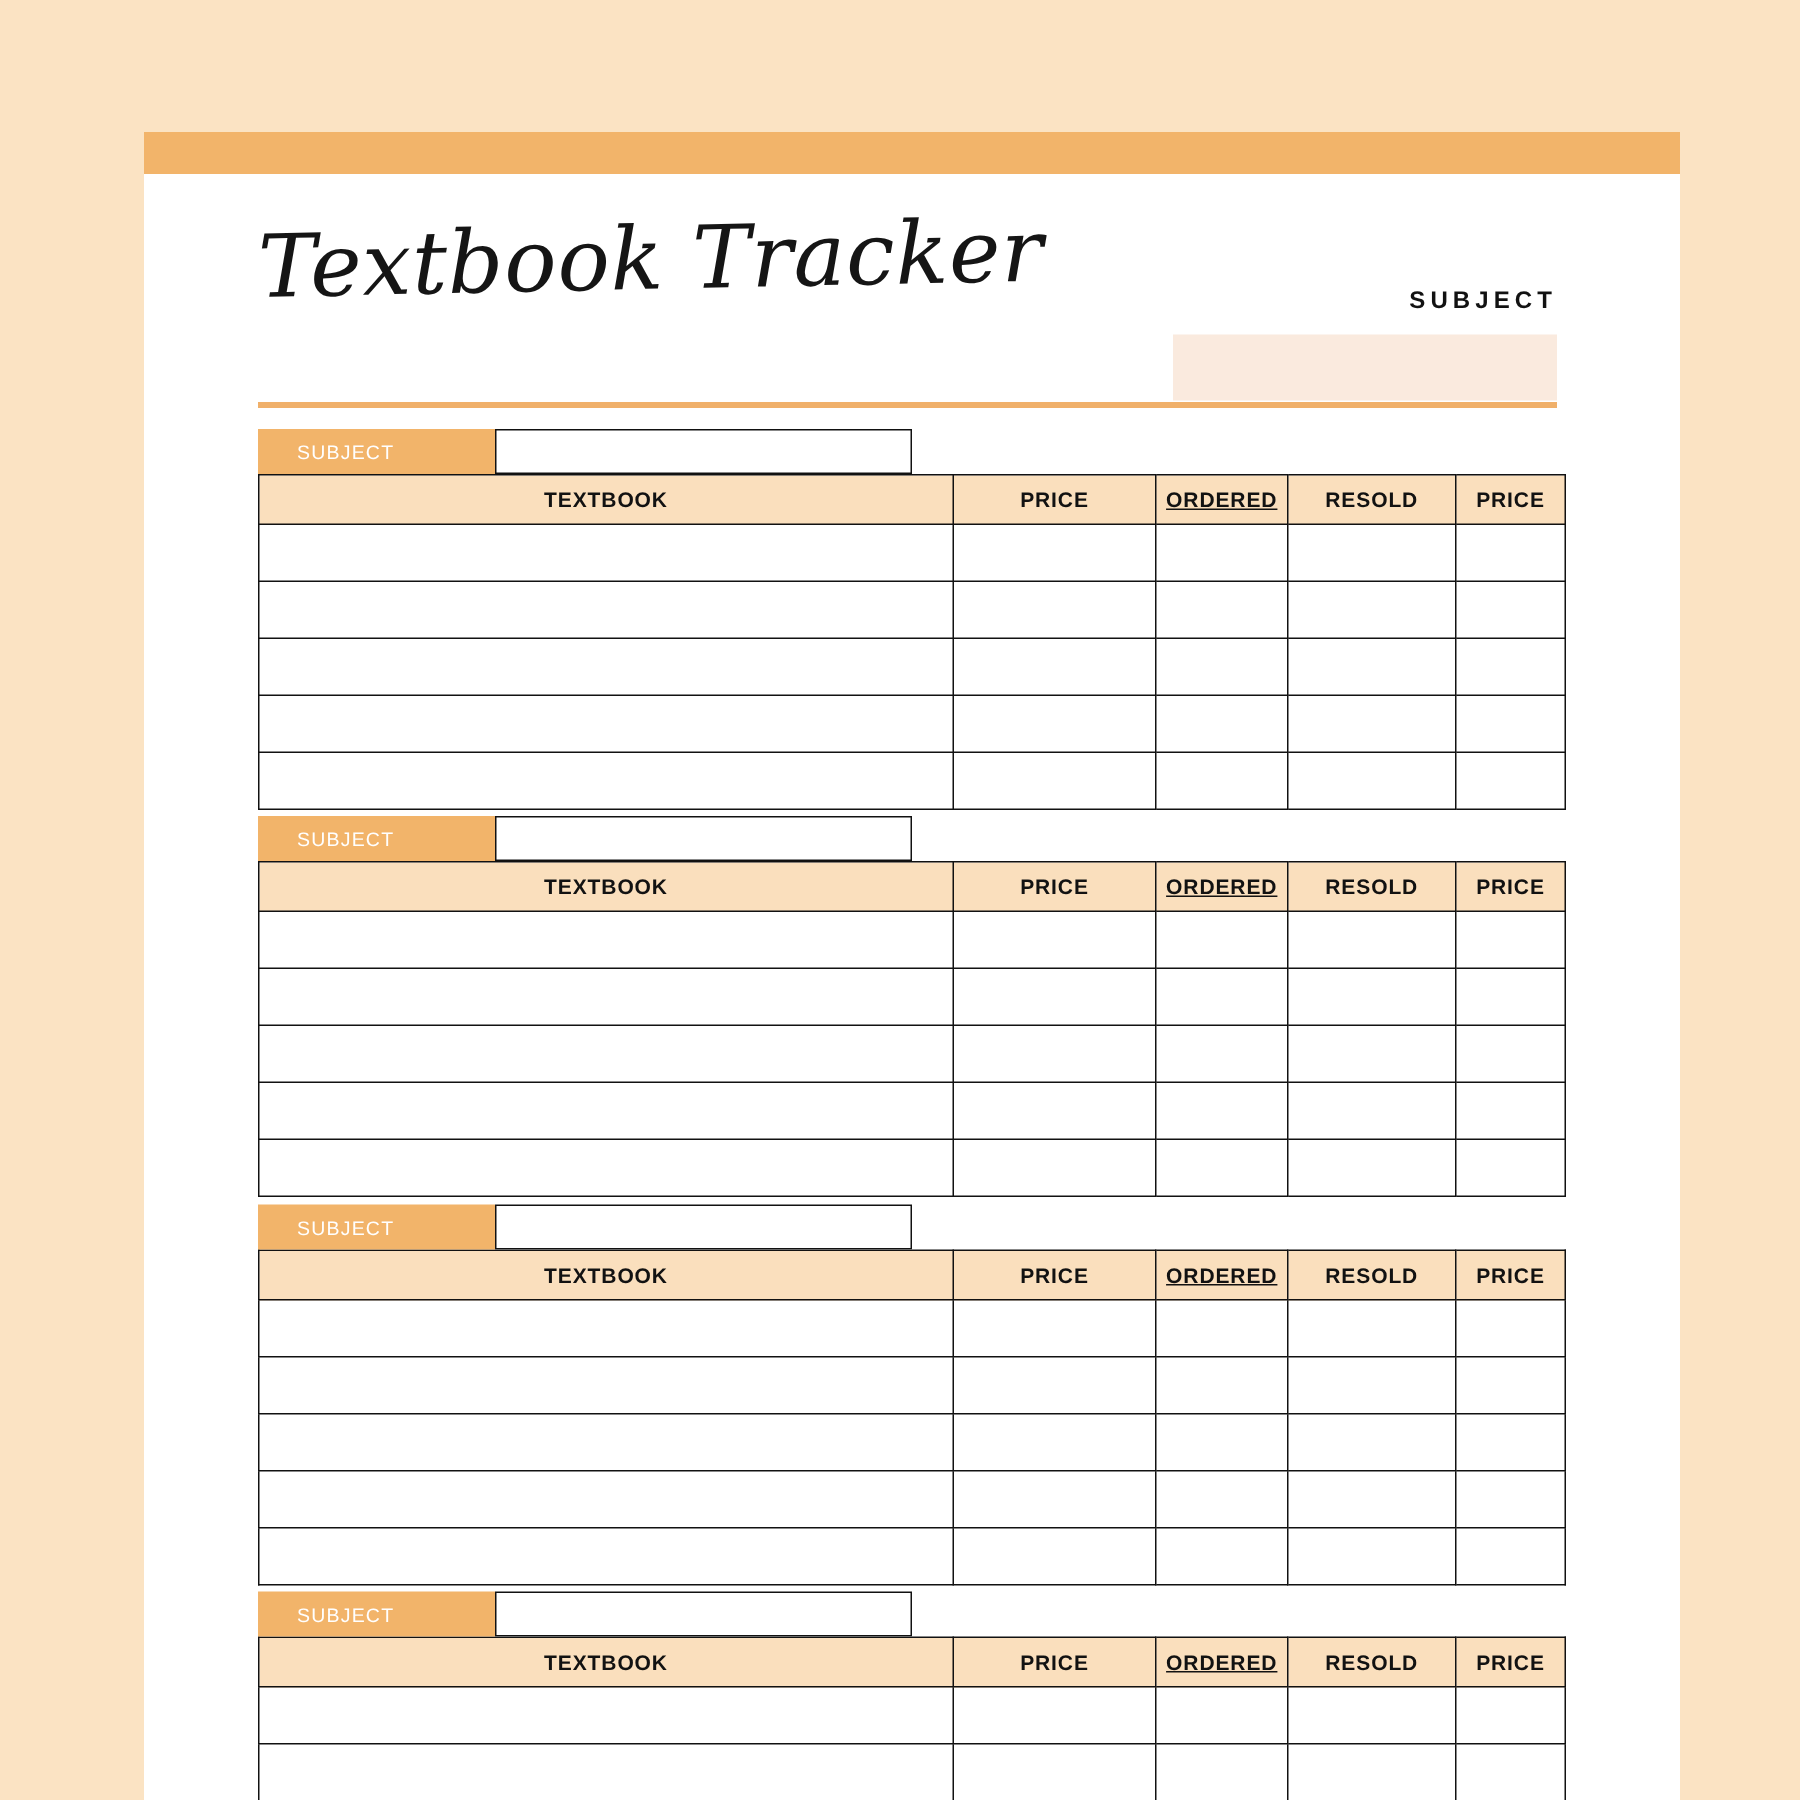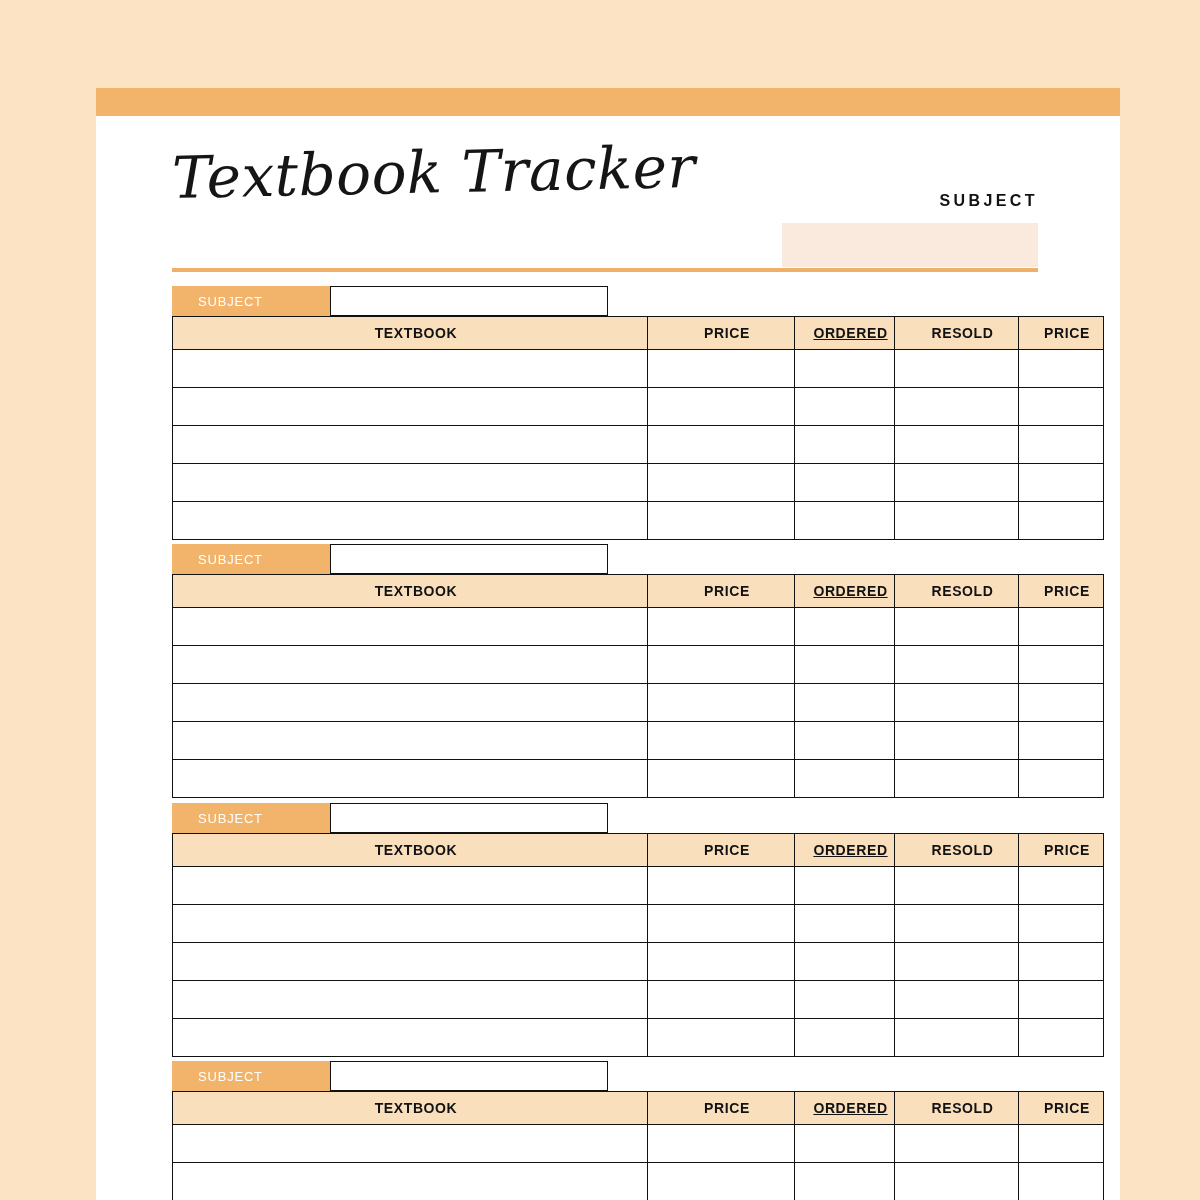--- a/index.html
+++ b/index.html
@@ -147,21 +147,20 @@
     padding: 0;
   }
 
   table.grid th {
     background: #fadfbd;
     font-size: 14px;
     font-weight: bold;
     letter-spacing: 0.6px;
     color: #121212;
     height: 32px;
-    padding-left: 12px;
   }
 
   .col-textbook { width: 462px; }
   .col-price1   { width: 134px; }
   .col-ordered  { width: 87px; text-decoration: underline; }
   .col-resold   { width: 111px; }
   .col-price2   { width: 72px; }
 </style>
 </head>
 <body>

